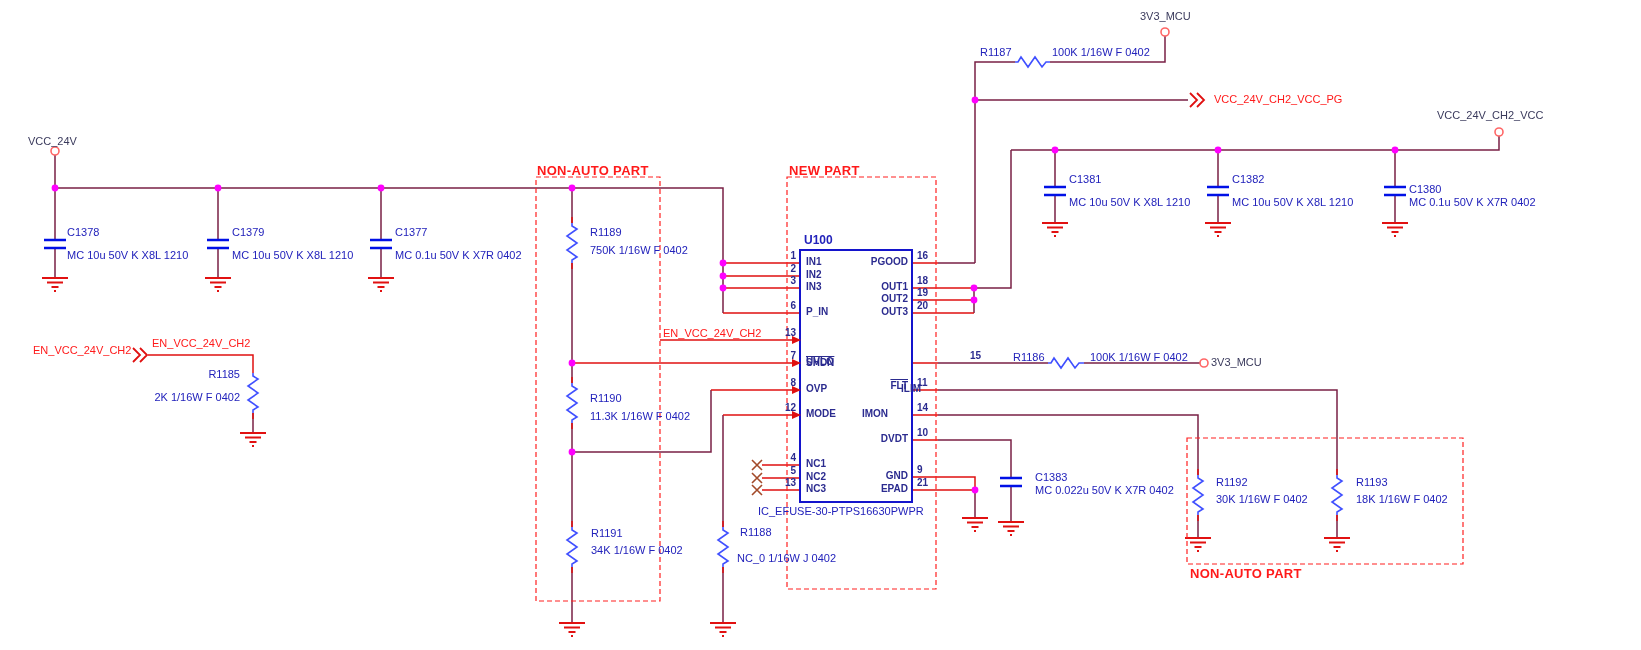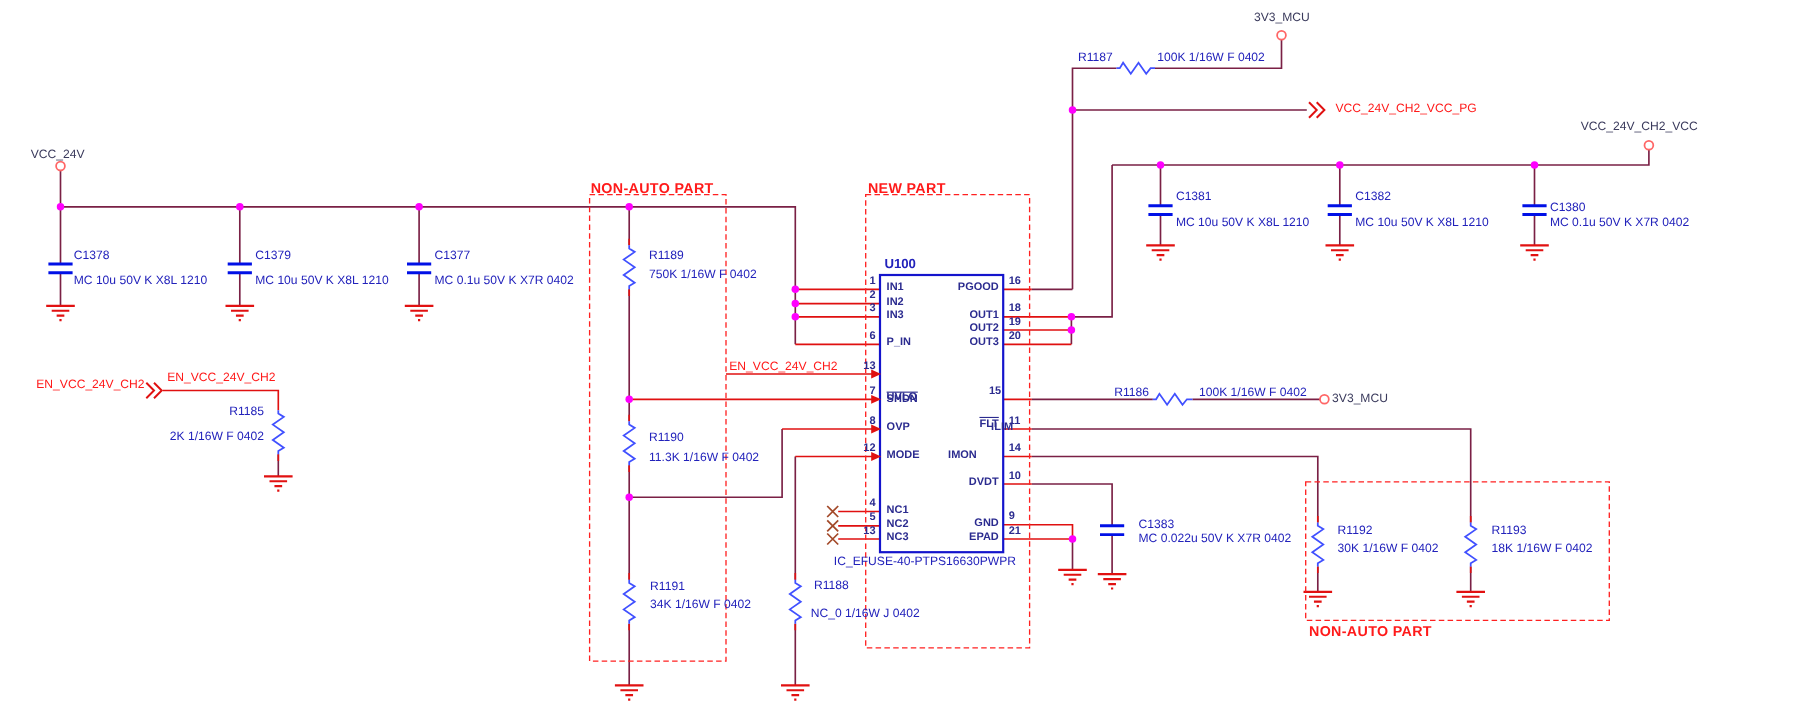--- a/index.html
+++ b/index.html
@@ -190,21 +190,21 @@
 <div class="lbl blu" style="left:980px;top:46px">R1187</div>
 <div class="lbl blu" style="left:1052px;top:46px">100K 1/16W F 0402</div>
 <div class="lbl blu" style="left:1013px;top:351px">R1186</div>
 <div class="lbl blu" style="left:1090px;top:351px">100K 1/16W F 0402</div>
 <div class="lbl blu" style="left:1216px;top:476px">R1192</div>
 <div class="lbl blu" style="left:1216px;top:493px">30K 1/16W F 0402</div>
 <div class="lbl blu" style="left:1356px;top:476px">R1193</div>
 <div class="lbl blu" style="left:1356px;top:493px">18K 1/16W F 0402</div>
 
 <div class="lbl icref" style="left:804px;top:234px">U100</div>
-<div class="lbl blu" style="left:758px;top:505px">IC_EFUSE-40-PTPS16630PWPR</div>
+<div class="lbl blu" style="left:758px;top:505px">IC_EFUSE-30-PTPS16630PWPR</div>
 
 <div class="lbl pin" style="left:806px;top:256px">IN1</div>
 <div class="lbl pin" style="left:806px;top:269px">IN2</div>
 <div class="lbl pin" style="left:806px;top:281px">IN3</div>
 <div class="lbl pin" style="left:806px;top:306px">P_IN</div>
 <div class="lbl pin ovl" style="left:806px;top:333px">SHDN</div>
 <div class="lbl pin" style="left:806px;top:356px">UVLO</div>
 <div class="lbl pin" style="left:806px;top:383px">OVP</div>
 <div class="lbl pin" style="left:806px;top:408px">MODE</div>
 <div class="lbl pin" style="left:806px;top:458px">NC1</div>
@@ -231,21 +231,21 @@
 <div class="lbl pnum ra" style="left:766px;width:30px;top:377px">8</div>
 <div class="lbl pnum ra" style="left:766px;width:30px;top:402px">12</div>
 <div class="lbl pnum ra" style="left:766px;width:30px;top:452px">4</div>
 <div class="lbl pnum ra" style="left:766px;width:30px;top:465px">5</div>
 <div class="lbl pnum ra" style="left:766px;width:30px;top:477px">13</div>
 
 <div class="lbl pnum" style="left:917px;top:250px">16</div>
 <div class="lbl pnum" style="left:917px;top:275px">18</div>
 <div class="lbl pnum" style="left:917px;top:287px">19</div>
 <div class="lbl pnum" style="left:917px;top:300px">20</div>
-<div class="lbl pnum" style="left:899px;top:350px">15</div>
+<div class="lbl pnum" style="left:970px;top:350px">15</div>
 <div class="lbl pnum" style="left:917px;top:377px">11</div>
 <div class="lbl pnum" style="left:917px;top:402px">14</div>
 <div class="lbl pnum" style="left:917px;top:427px">10</div>
 <div class="lbl pnum" style="left:917px;top:464px">9</div>
 <div class="lbl pnum" style="left:917px;top:477px">21</div>
 
 
 </div>
 
 </body></html>

